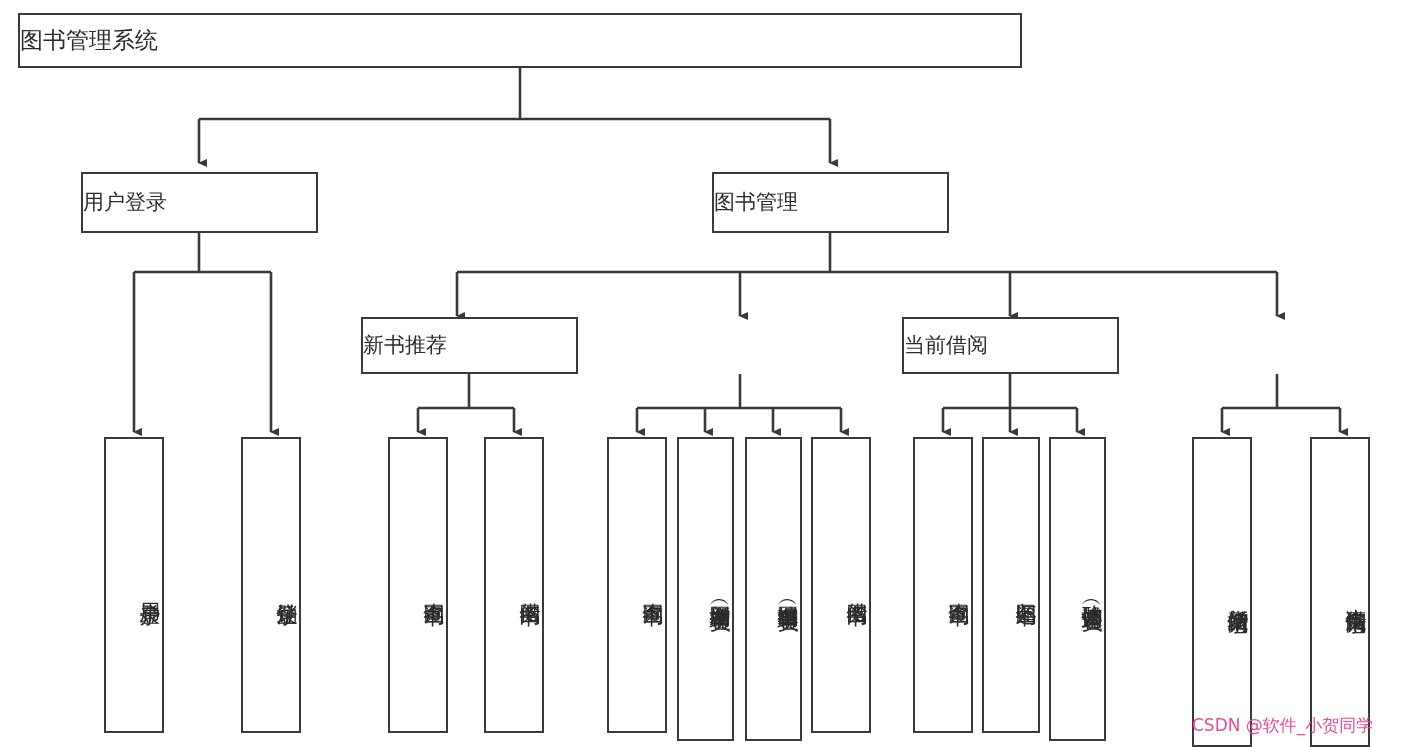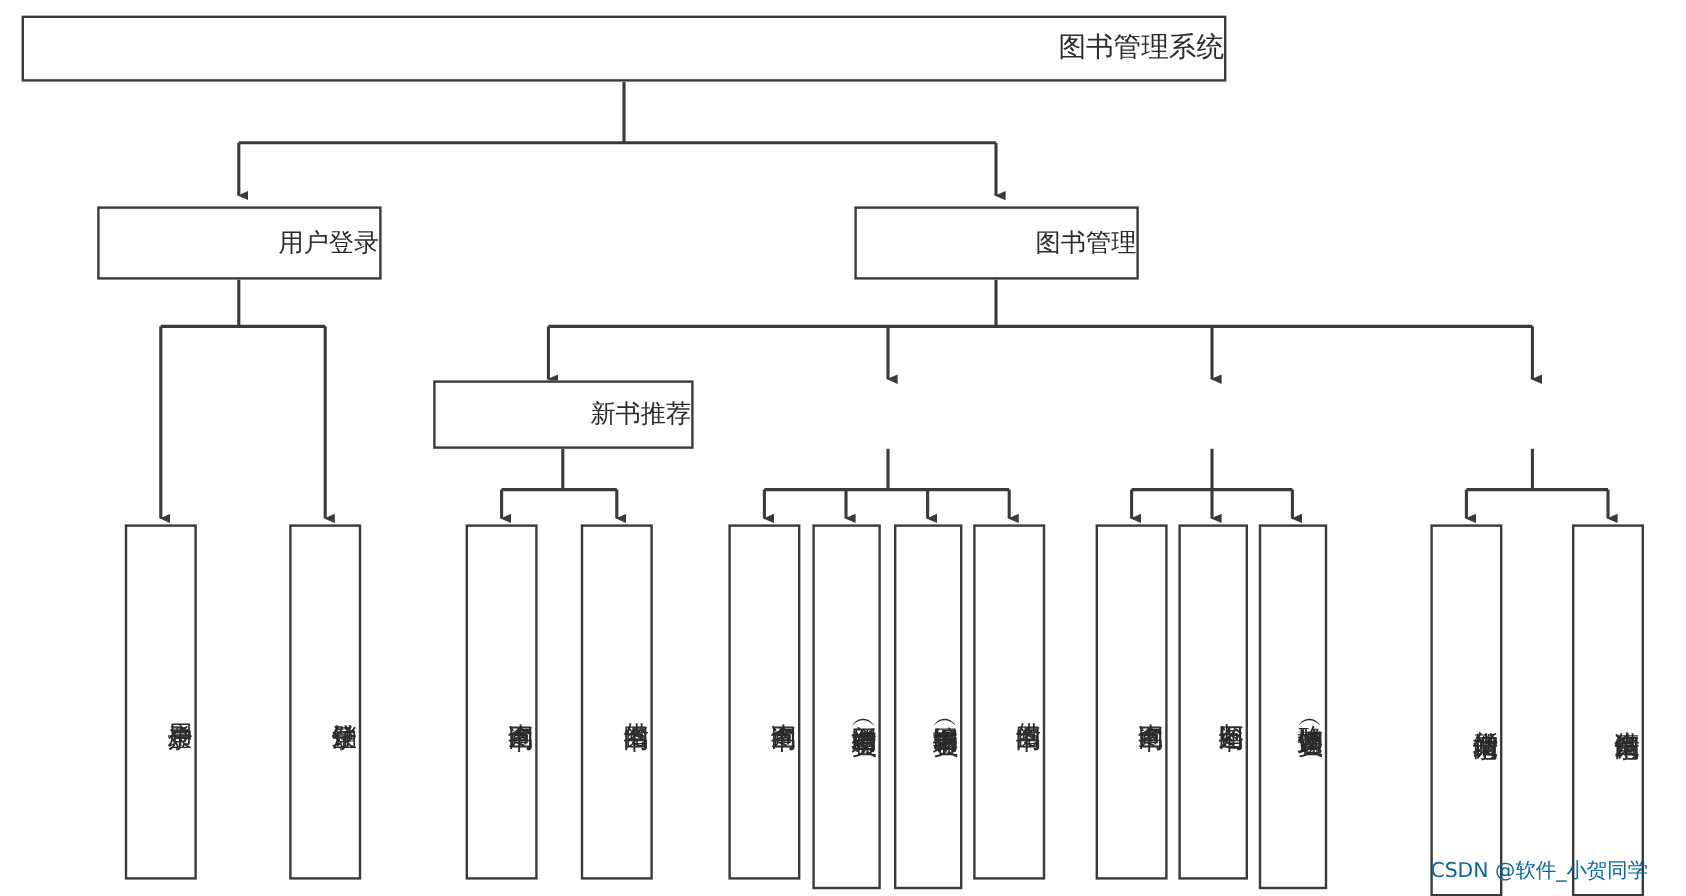--- a/index.html
+++ b/index.html
@@ -26,21 +26,21 @@
     height: 747px;
     pointer-events: none;
   }
   .node {
     position: absolute;
     box-sizing: border-box;
     background: #ffffff;
     border: 2px solid #3a3a3a;
     display: flex;
     align-items: center;
-    justify-content: flex-end;
+    justify-content: flex-start;
     color: #2b2b2b;
     line-height: 1.18;
     z-index: 2;
   }
   .node.root {
     font-size: 23px;
   }
   .node.branch {
     font-size: 21px;
   }
@@ -54,21 +54,21 @@
     letter-spacing: 1px;
   }
   .node.leaf .lbl {
     writing-mode: vertical-rl;
     text-orientation: upright;
     white-space: nowrap;
   }
   .watermark {
     position: absolute;
     font-size: 17px;
-    color: #0369a1;
+    color: #ec4899;
     white-space: nowrap;
     z-index: 5;
     font-family: "DejaVu Sans", "Liberation Sans", sans-serif;
   }
 </style>
 </head>
 <body>
 
 <div id="canvas">
 
@@ -129,20 +129,23 @@
   <div class="node branch" style="left:81px; top:172px; width:237px; height:61px;">
     <span class="lbl">用户登录</span>
   </div>
   <div class="node branch" style="left:361px; top:317px; width:217px; height:57px;">
     <span class="lbl">新书推荐</span>
   </div>
 
   <div class="node branch" style="left:712px; top:172px; width:237px; height:61px;">
     <span class="lbl">图书管理</span>
   </div>
+  <div class="node branch" style="left:902px; top:317px; width:217px; height:57px;">
+    <span class="lbl">当前借阅</span>
+  </div>
 
   <div class="node leaf" style="left:104px; top:437px; width:60px; height:296px;">
     <span class="lbl">用户登录</span>
   </div>
   <div class="node leaf" style="left:241px; top:437px; width:60px; height:296px;">
     <span class="lbl">注销登录</span>
   </div>
 
   <div class="node leaf" style="left:388px; top:437px; width:60px; height:296px;">
     <span class="lbl">查询图书</span>

